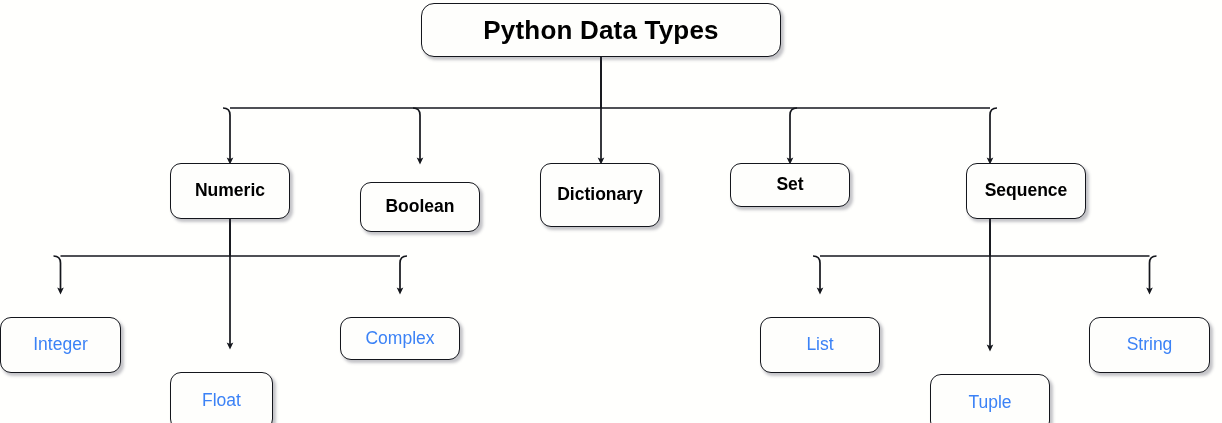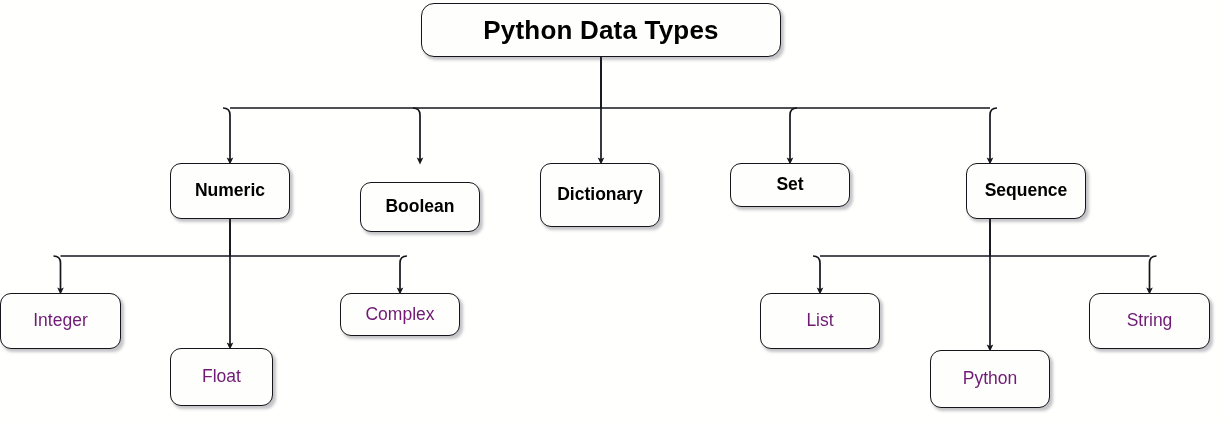--- a/index.html
+++ b/index.html
@@ -46,21 +46,22 @@
     border-radius: 13px;
   }
   .node.branch {
     font-size: 17.5px;
     font-weight: bold;
     text-align: center;
   }
   .node.leaf {
     font-size: 17.5px;
     font-weight: normal;
-    color: #701a75;
+    color: #3b82f6;
+    margin-top: 24px;
   }
 </style>
 </head>
 <body>
 
 <div id="diagram-canvas">
 
   <svg id="connector-layer" viewBox="0 0 1222 423" xmlns="http://www.w3.org/2000/svg">
     <defs>
       <marker id="arrowhead" markerWidth="9" markerHeight="9" refX="4.2" refY="4" orient="auto" markerUnits="userSpaceOnUse">
@@ -113,20 +114,20 @@
       <div class="node leaf" style="left: 170px; top: 348px; width: 103px; height: 58px;">
         <span>Float</span>
       </div>
       <div class="node leaf" style="left: 340px; top: 293px; width: 120px; height: 43px;">
         <span>Complex</span>
       </div>
       <div class="node leaf" style="left: 760px; top: 293px; width: 120px; height: 56px; justify-content: center;">
         <span>List</span>
       </div>
       <div class="node leaf" style="left: 930px; top: 350px; width: 120px; height: 58px;">
-        <span>Python</span>
+        <span>Tuple</span>
       </div>
       <div class="node leaf" style="left: 1089px; top: 293px; width: 121px; height: 56px;">
         <span>String</span>
       </div>
     </div>
 
 </div>
 
 </body></html>

